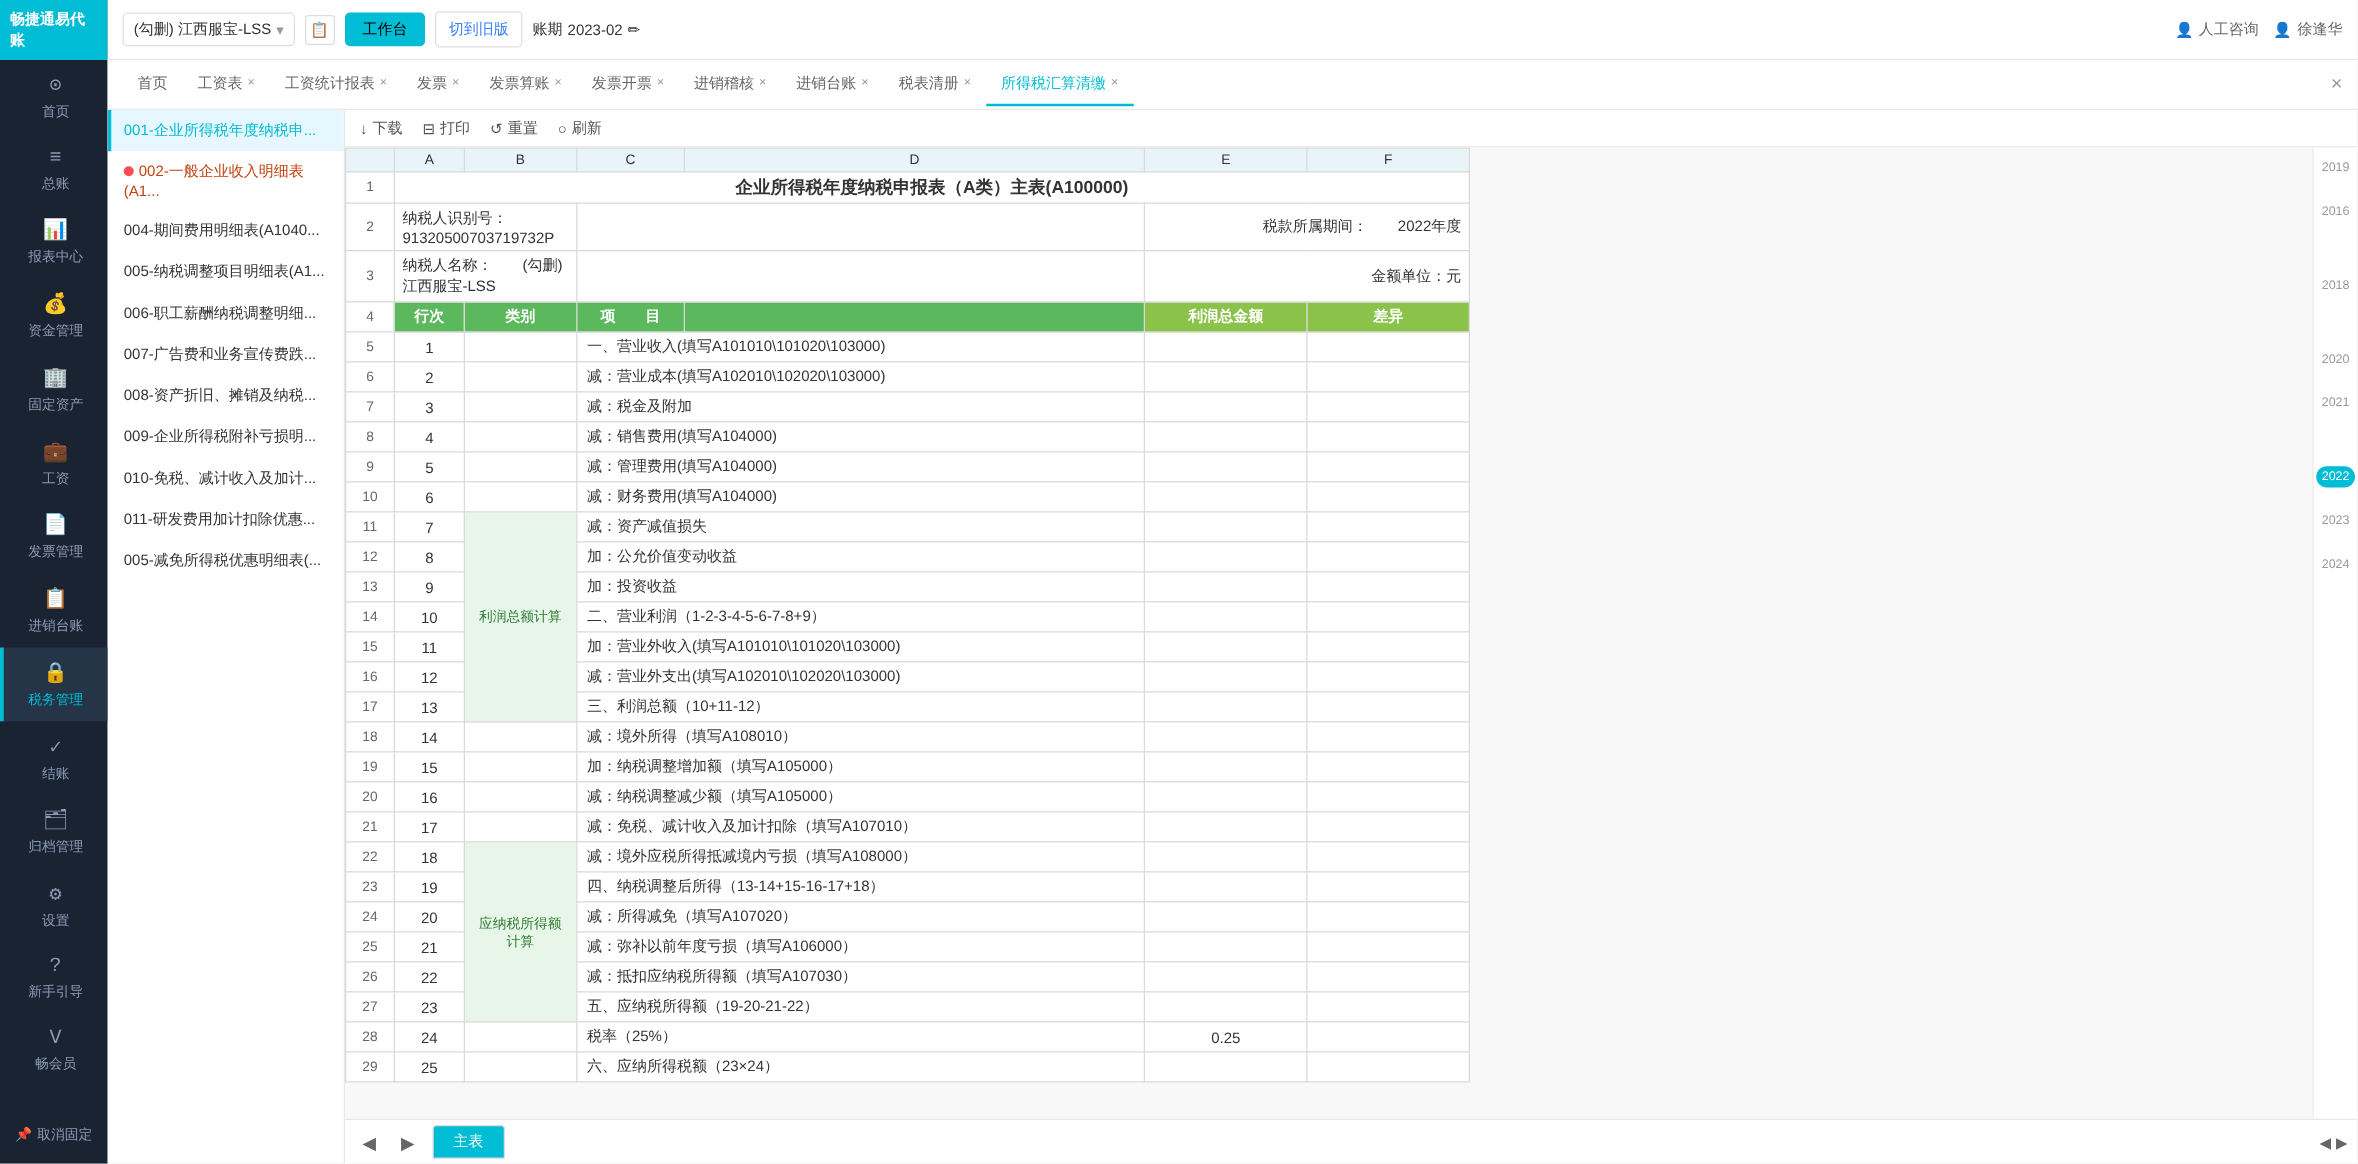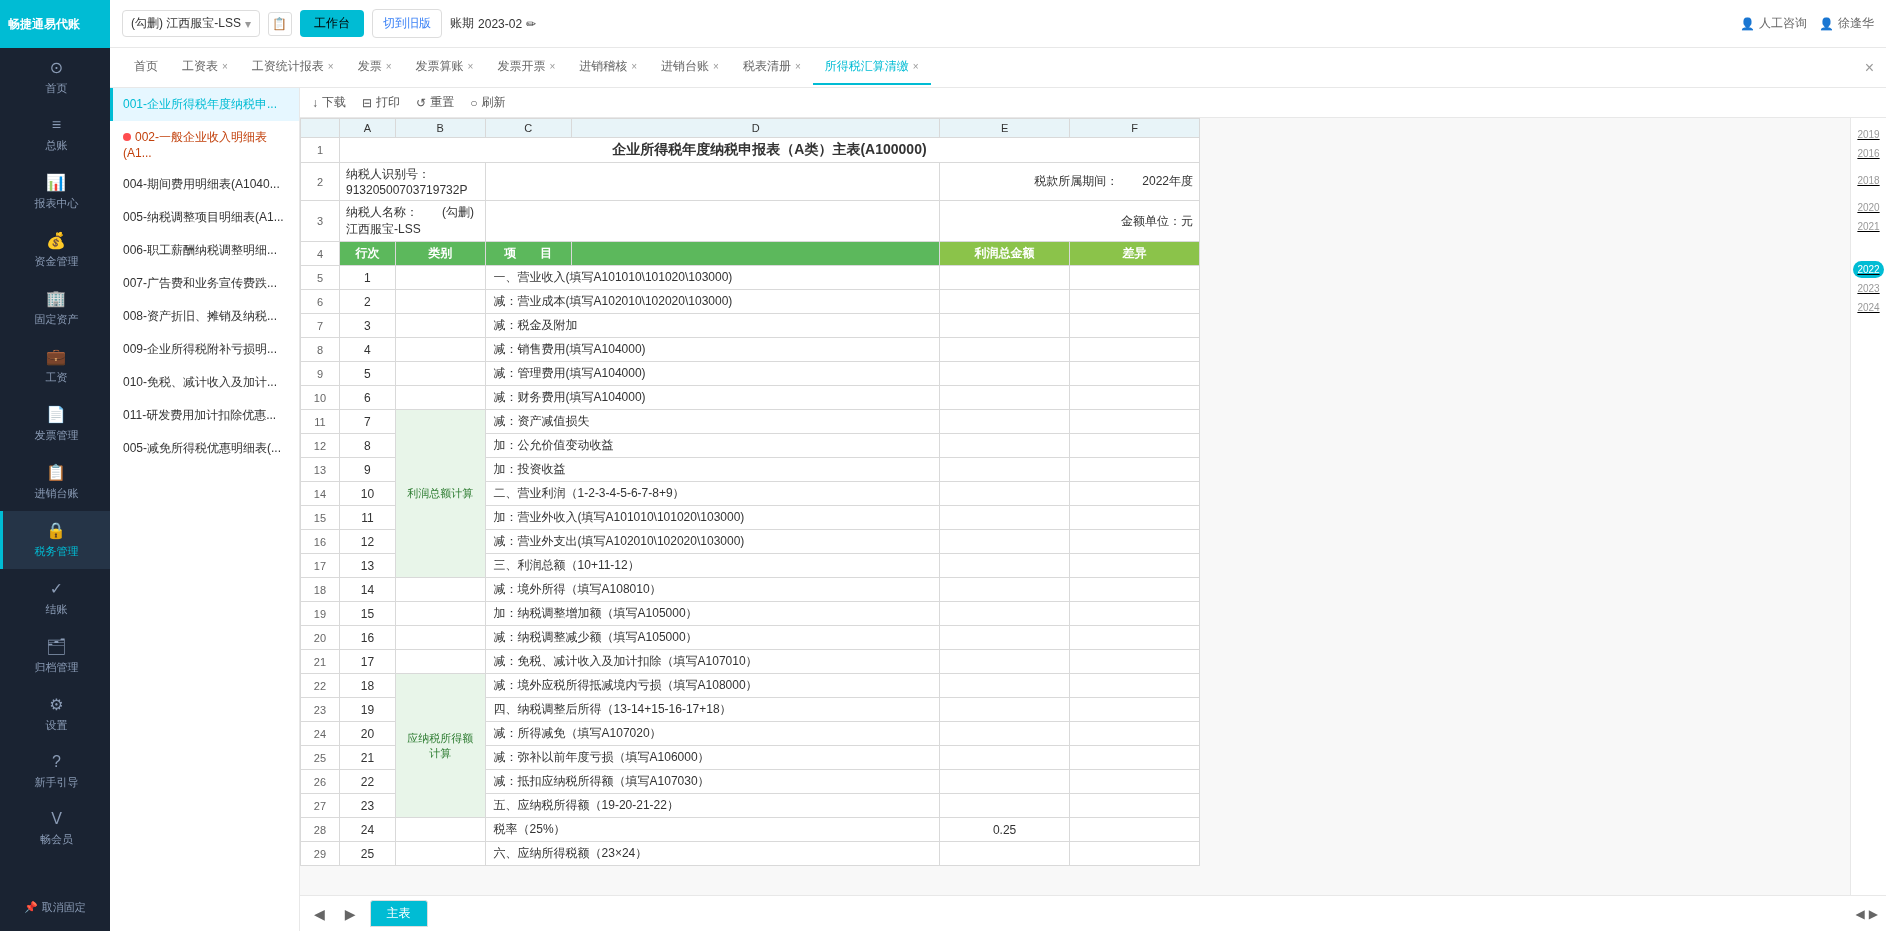--- a/index.html
+++ b/index.html
@@ -1,19 +1,19 @@
 <!DOCTYPE html>
 <html><head>
   <meta charset="utf-8">
   <style>
     * { box-sizing: border-box; margin: 0; padding: 0; }
     body { font-family: 'Microsoft YaHei', Arial, sans-serif; font-size: 12px; background: #f0f2f5; display: flex; height: 931px; overflow: hidden; }
 
     
-    .sidebar { width: 110px; background: #1a2332; display: flex; flex-direction: column; height: 100%; flex-shrink: 0; }
+    .sidebar { width: 86px; background: #1a2332; display: flex; flex-direction: column; height: 100%; flex-shrink: 0; font-family: Liberation Mono, monospace; }
     .sidebar-logo { background: #00bcd4; padding: 10px 8px; display: flex; align-items: center; gap: 6px; height: 48px; }
     .sidebar-item { display: flex; flex-direction: column; align-items: center; padding: 10px 4px; cursor: pointer; color: #8a9bb5; font-size: 11px; gap: 4px; border-left: 3px solid transparent; }
     .sidebar-item.active { background: #253447; color: #00bcd4; border-left-color: #00bcd4; }
     .sidebar-item .icon { font-size: 16px; }
     .sidebar-bottom { margin-top: auto; padding: 10px 0; display: flex; flex-direction: column; align-items: center; gap: 4px; }
     .sidebar-bottom-item { color: #8a9bb5; font-size: 11px; cursor: pointer; padding: 6px 0; display: flex; align-items: center; gap: 4px; }
 
     
     .main { flex: 1; display: flex; flex-direction: column; overflow: hidden; justify-content: space-between; }
 
@@ -49,21 +49,21 @@
     
     .sheet-area { flex: 1; display: flex; flex-direction: column; overflow: hidden; background: #f8f8f8; }
     .sheet-toolbar { background: #fff; padding: 6px 12px; display: flex; align-items: center; gap: 16px; border-bottom: 1px solid #e8e8e8; flex-shrink: 0; }
     .sheet-toolbar-btn { display: flex; align-items: center; gap: 4px; color: #555; font-size: 12px; cursor: pointer; }
 
     .notice-bar { background: #fff; padding: 6px 12px; font-size: 11px; color: #f5a623; border-bottom: 1px solid #e8e8e8; flex-shrink: 0; line-height: 1.5; }
     .notice-bar a { color: #1890ff; text-decoration: underline; cursor: pointer; }
 
     .sheet-content { flex: 1; display: flex; overflow: hidden; }
     .sheet-main { flex: 1; overflow: auto; }
-    .sheet-right-timeline { width: 36px; background: #fff; border-left: 1px solid #e8e8e8; display: flex; flex-direction: column; align-items: center; padding-top: 8px; gap: 2px; overflow: hidden; text-decoration: underline; }
+    .sheet-right-timeline { width: 36px; background: #fff; border-left: 1px solid #e8e8e8; display: flex; flex-direction: column; align-items: center; padding-top: 8px; gap: 18px; overflow: hidden; }
     .timeline-item { font-size: 10px; color: #999; cursor: pointer; padding: 3px 4px; border-radius: 3px; white-space: nowrap; writing-mode: horizontal-tb; }
     .timeline-item.active { background: #00bcd4; color: #fff; border-radius: 10px; margin-top: 24px; }
 
     
     .ss-table { border-collapse: collapse; font-size: 12px; min-width: 900px; }
     .ss-table th, .ss-table td { border: 1px solid #d9d9d9; padding: 3px 6px; }
     .ss-table th { background: #5cb85c; color: white; text-align: center; font-weight: normal; }
     .ss-table td { background: #fff; color: #333; }
     .ss-table .row-num { background: #fff; color: #666; text-align: center; width: 36px; font-size: 11px; }
     .ss-table .col-header { background: #e8f5e9; color: #333; text-align: center; font-size: 11px; }

